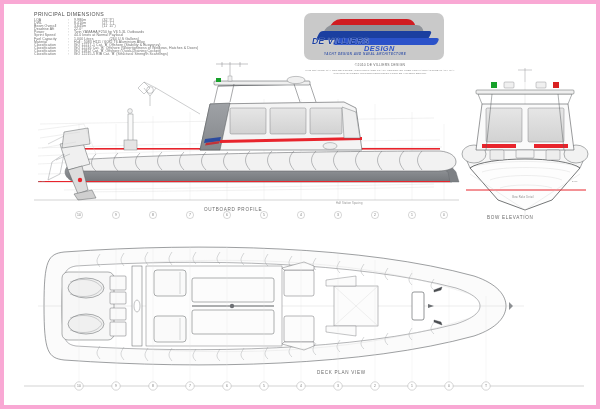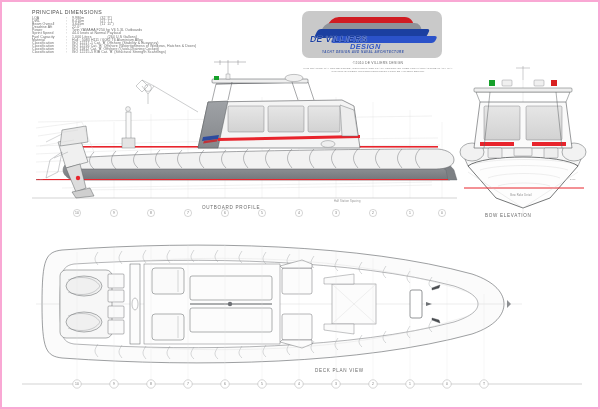--- a/index.html
+++ b/index.html
@@ -1,19 +1,19 @@
 <!DOCTYPE html>
 <html><head>
 <meta charset="utf-8">
 <style>
   html,body{margin:0;padding:0;background:#ffffff;}
   body{width:600px;height:409px;overflow:hidden;
        font-family:"Liberation Sans",sans-serif;color:#5a5a5a;}
   #sheet{position:relative;width:600px;height:409px;background:#fff;
-         border:2px solid #f9a8d4;box-sizing:border-box;padding-left:26px;}
+         border:4px solid #f9a8d4;box-sizing:border-box;padding-left:26px;}
 
   
   #specs{position:absolute;left:30px;top:7px;width:250px;}
   #specs .spec-title{font-size:5.2px;letter-spacing:.45px;color:#4d4d4d;
         margin:0 0 2px 0;font-weight:400;}
   #specs .row{display:flex;font-size:3.5px;line-height:3.1px;color:#6d6d6d;
         white-space:nowrap;letter-spacing:.1px;}
   #specs .k{width:34px;flex:0 0 34px;}
   #specs .d{width:6px;flex:0 0 6px;}
   #specs .v{flex:0 0 auto;}
@@ -28,21 +28,21 @@
         border-radius:46px 46px 4px 4px;transform:skewX(-9deg);}
   #lg-gray{left:20px;top:12px;width:100px;height:9px;background:#8f9399;
         border-radius:40px 40px 3px 3px;transform:skewX(-9deg);}
   #lg-blue1{left:14px;top:18px;width:112px;height:9px;background:#1b3fa0;
         transform:skewX(-26deg);border-radius:3px;}
   #lg-blue2{left:30px;top:25px;width:104px;height:7px;background:#2b52c9;
         transform:skewX(-26deg);border-radius:3px;}
   #lg-name{position:absolute;left:8px;top:23px;font-size:8.6px;font-weight:bold;
         font-style:italic;color:#1b3fa0;letter-spacing:.4px;
         text-shadow:0 0 1px #fff;}
-  #lg-sub{position:absolute;left:48px;top:31px;font-size:7.4px;font-weight:bold;
+  #lg-sub{position:absolute;left:60px;top:31px;font-size:7.4px;font-weight:bold;
         font-style:italic;color:#2f55c7;letter-spacing:.4px;}
   #lg-tag{position:absolute;left:20px;top:39px;font-size:3px;font-weight:bold;
         font-style:italic;color:#3a57a8;letter-spacing:.5px;}
   #copy{margin-top:3px;text-align:center;font-size:3.4px;color:#6a6a6a;
         letter-spacing:.2px;}
   #legal{margin-top:1.5px;text-align:center;font-size:2.5px;color:#8a8a8a;
         line-height:3px;letter-spacing:.1px;}
 
   
   #dwg{position:absolute;left:0;top:0;width:600px;height:409px;}

